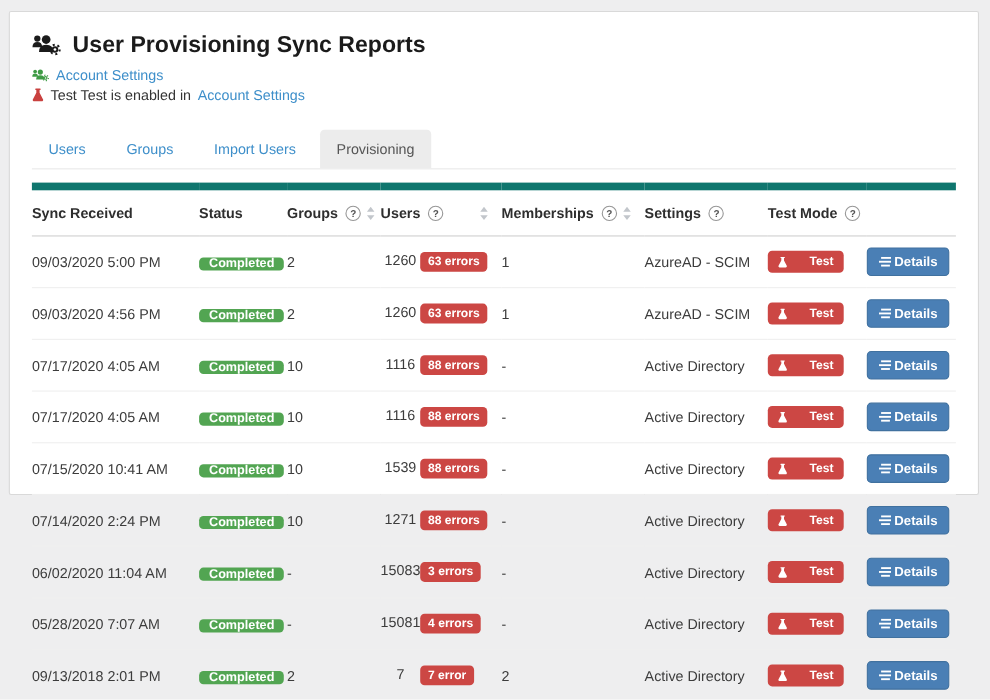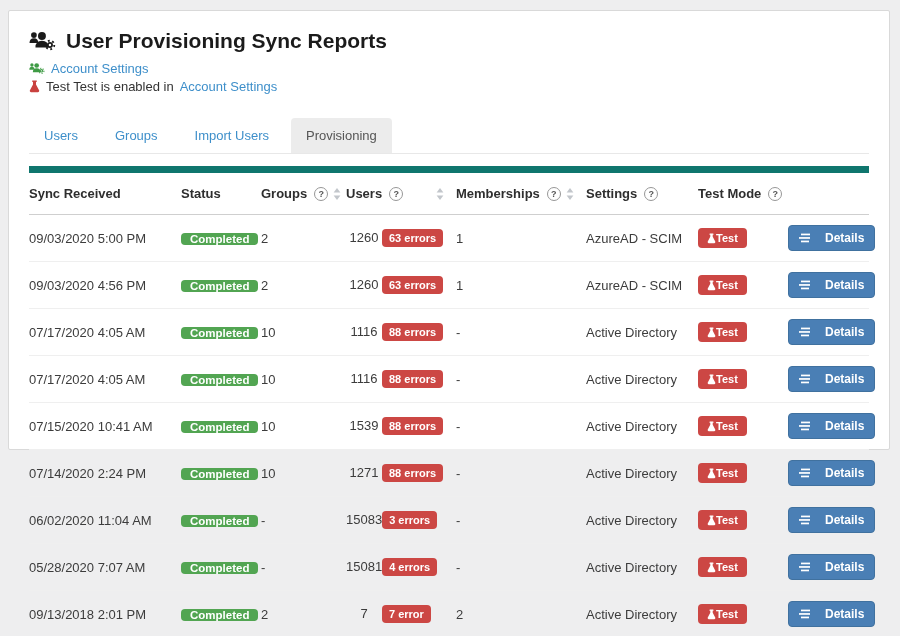--- a/index.html
+++ b/index.html
@@ -82,25 +82,25 @@
     white-space:nowrap;
     color:#3c3c3c;
   }
   .badge {
     display:inline-flex; align-items:center;
     color:#fff; font-weight:700;
     border-radius:4px;
   }
   .badge-success { background:var(--success); font-size:11.5px; padding:0 9px; }
   .badge-danger  { background:var(--danger);  font-size:11px;   padding:3px 7px; margin-left:0; }
-  .badge-test    { background:var(--danger);  font-size:11px;   padding:4px 9px; gap:0; }
+  .badge-test    { background:var(--danger);  font-size:11px;   padding:4px 9px; gap:20px; }
   .unum { display:inline-block; min-width:36px; text-align:center; }
   .c-det { text-align:right; padding-right:8px !important; }
   .btn-details {
-    display:inline-flex; align-items:center; gap:14px;
+    display:inline-flex; align-items:center; gap:2px;
     background:var(--primary);
     border:1px solid #40719f;
     color:#fff;
     font-family:"Liberation Sans", sans-serif;
     font-size:12px; font-weight:600;
     padding:5px 10px;
     border-radius:4px;
     cursor:pointer;
   }
 </style>

